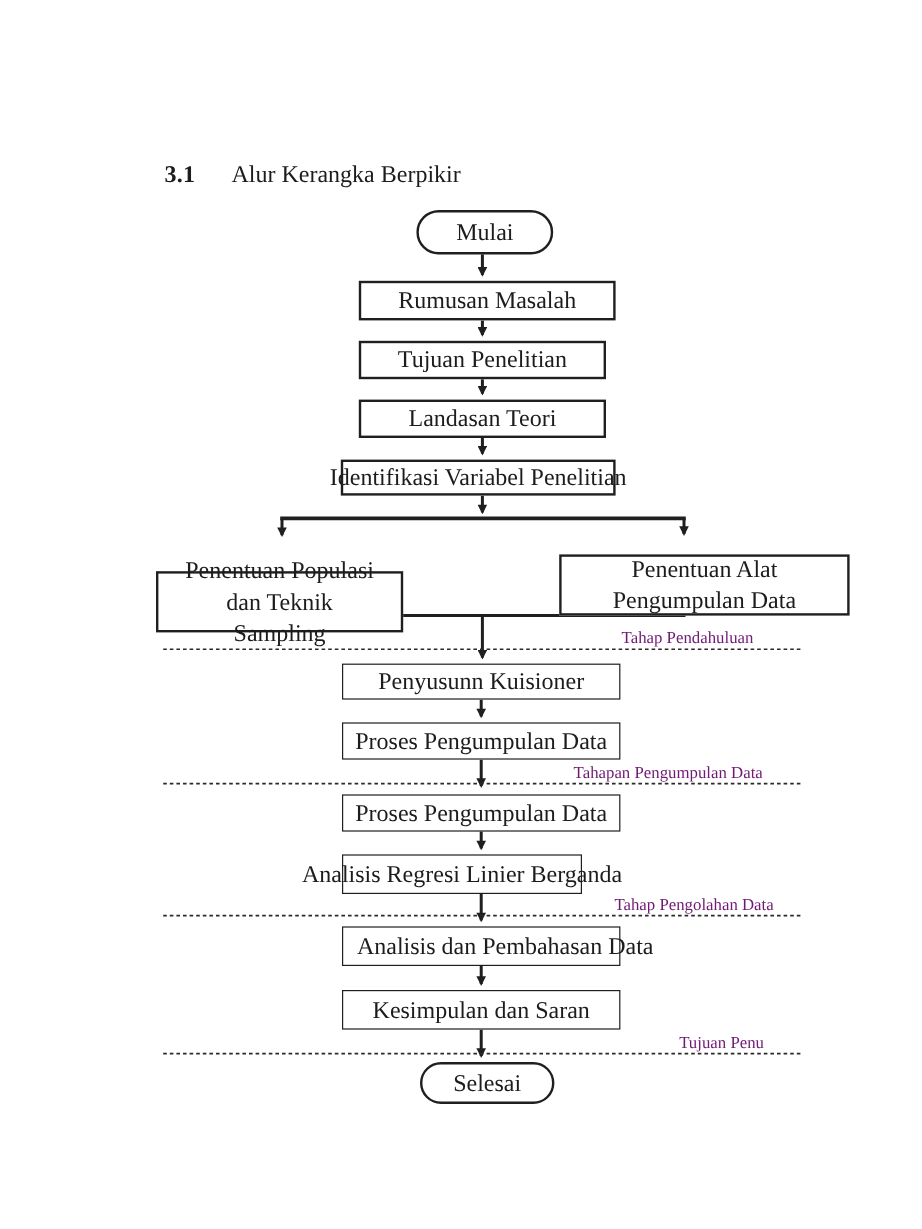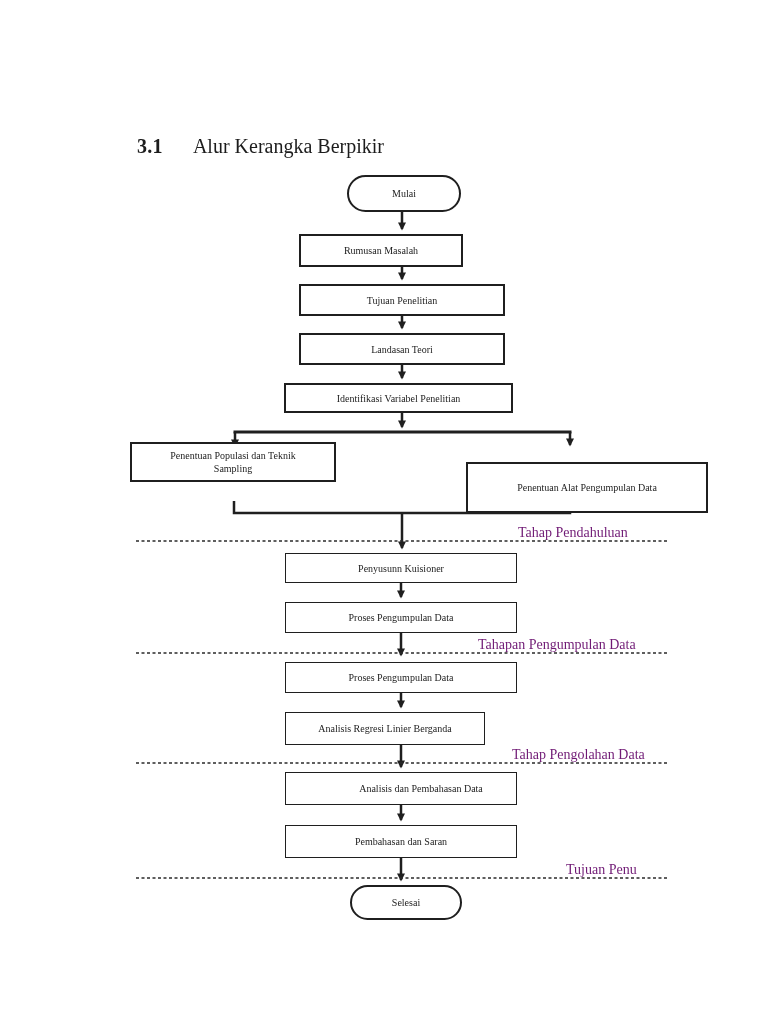--- a/index.html
+++ b/index.html
@@ -28,21 +28,21 @@
   }
   .node {
     position: absolute;
     box-sizing: border-box;
     border: 2px solid #1f1f1f;
     background: #ffffff;
     display: flex;
     align-items: center;
     justify-content: center;
     text-align: center;
-    font-size: 10px;
+    font-size: 20px;
     line-height: 1.3;
   }
   .node.single { white-space: nowrap; }
   .node.oval { border-radius: 50px; }
   .node.thin { border-width: 1.5px; }
   .stage-label {
     position: absolute;
     font-size: 14px;
     line-height: 17px;
     white-space: nowrap;
@@ -90,43 +90,43 @@
     </g>
   </svg>
 
   <div class="heading">
     <span class="num">3.1</span>
     <span>Alur Kerangka Berpikir</span>
   </div>
 
   <div class="node oval single" style="left:347px; top:175px; width:114px; height:37px;">Mulai</div>
 
-  <div class="node single" style="left:299px; top:234px; width:164px; height:33px;">Rumusan Masalah</div>
+  <div class="node single" style="left:299px; top:234px; width:214px; height:33px;">Rumusan Masalah</div>
 
   <div class="node single" style="left:299px; top:284px; width:206px; height:32px;">Tujuan Penelitian</div>
 
   <div class="node single" style="left:299px; top:333px; width:206px; height:32px;">Landasan Teori</div>
 
   <div class="node single" style="left:284px; top:383px; width:229px; height:30px;">Identifikasi Variabel Penelitian</div>
 
-  <div class="node" style="left:130px; top:442px; width:206px; height:40px; padding:0 22px;text-align:center;">Penentuan Populasi dan Teknik Sampling</div>
+  <div class="node" style="left:130px; top:476px; width:206px; height:51px; padding:0 22px;text-align:center;">Penentuan Populasi dan Teknik Sampling</div>
 
   <div class="node" style="left:466px; top:450px; width:242px; height:51px; padding:11px 10px;margin-top:12px;">Penentuan Alat Pengumpulan Data</div>
 
   <div class="node thin single" style="left:285px; top:553px; width:232px; height:30px;">Penyusunn Kuisioner</div>
 
   <div class="node thin single" style="left:285px; top:602px; width:232px; height:31px;">Proses Pengumpulan Data</div>
 
   <div class="node thin single" style="left:285px; top:662px; width:232px; height:31px;">Proses Pengumpulan Data</div>
 
   <div class="node thin single" style="left:285px; top:712px; width:200px; height:33px;">Analisis Regresi Linier Berganda</div>
 
   <div class="node thin single" style="left:285px; top:772px; width:232px; height:33px;padding-left:40px;">Analisis dan Pembahasan Data</div>
 
-  <div class="node thin single" style="left:285px; top:825px; width:232px; height:33px;">Pembahasan dan Saran</div>
+  <div class="node thin single" style="left:285px; top:825px; width:232px; height:33px;">Kesimpulan dan Saran</div>
 
   <div class="node oval single" style="left:350px; top:885px; width:112px; height:35px;">Selesai</div>
 
   <div class="stage-label" style="left:518px; top:524px;">Tahap Pendahuluan</div>
 
   <div class="stage-label" style="left:478px; top:636px;">Tahapan Pengumpulan Data</div>
 
   <div class="stage-label" style="left:512px; top:746px;">Tahap Pengolahan Data</div>
 
   <div class="stage-label" style="left:566px; top:861px;">Tujuan Penu</div>

